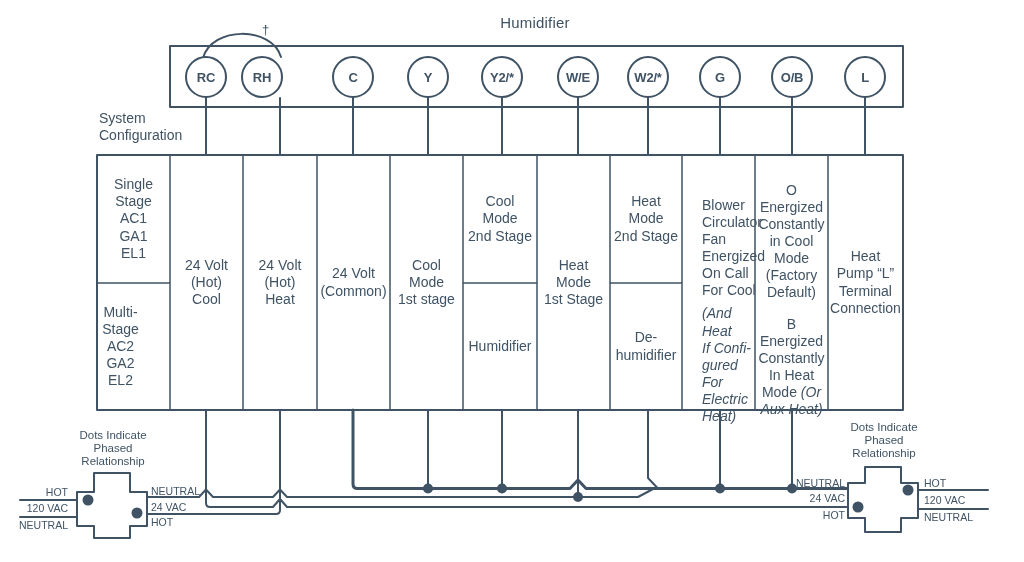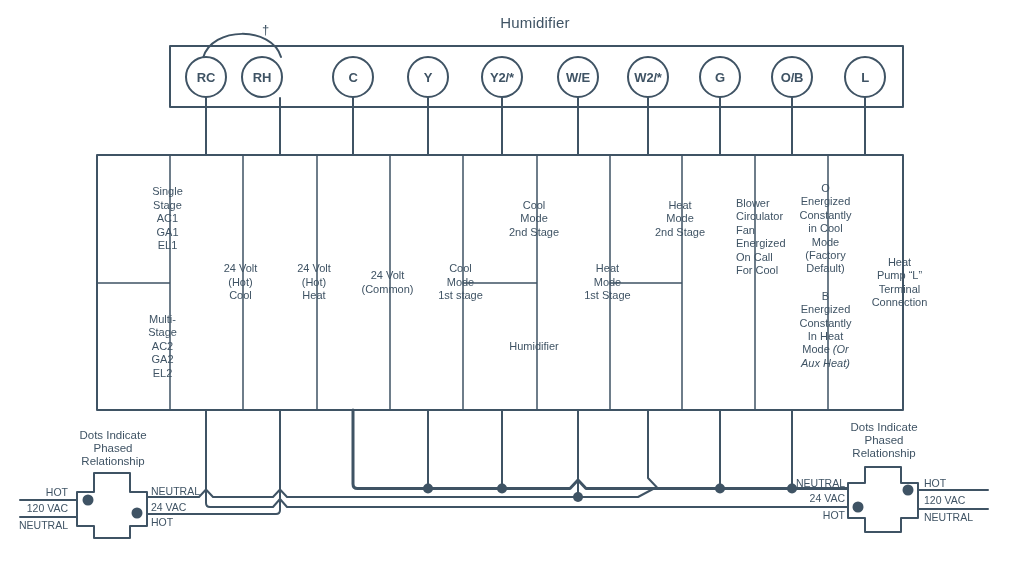--- a/index.html
+++ b/index.html
@@ -18,21 +18,21 @@
   .title { font-size:15px; letter-spacing:.2px; }
   .dagger { font-size:13px; }
   .syscfg { font-size:14px; line-height:1.18; }
   .term {
     position:absolute; top:56px; width:42px; height:42px; border:2px solid var(--ink);
     border-radius:50%; box-sizing:border-box; display:flex; align-items:center; justify-content:center;
     font-size:13px; font-weight:700; background:#fff; letter-spacing:-0.2px;
   }
   .cell {
     position:absolute; display:flex; align-items:center; justify-content:center;
-    text-align:center; white-space:pre-line; font-size:11px; line-height:1.22;margin-left:34px;
+    text-align:center; white-space:pre-line; font-size:14px; line-height:1.22;
   }
   .cell-col { flex-direction:column; }
   .g-cell { align-items:flex-start; justify-content:flex-start; text-align:left;
     padding:42px 0 0 20px; box-sizing:border-box; }
   .g-cell .blk + .blk { margin-top:6px; }
   .ob-cell { justify-content:flex-start; padding-top:27px; box-sizing:border-box; }
   .ob-cell .blk + .blk { margin-top:14px; }
   .it { font-style:italic; }
   .wlabel { position:absolute; font-size:10.5px; white-space:nowrap; }
   .ra { text-align:right; }
@@ -84,38 +84,40 @@
     <circle class="dot" cx="792" cy="488.5" r="5"></circle>
 
     <circle class="dot" cx="88" cy="500" r="5.5"></circle>
     <circle class="dot" cx="137" cy="513" r="5.5"></circle>
     <circle class="dot" cx="858" cy="507" r="5.5"></circle>
     <circle class="dot" cx="908" cy="490" r="5.5"></circle>
   </svg>
 
   <div class="txt title" style="left:460px;top:14px;width:150px;text-align:center">Humidifier</div>
   <div class="txt dagger" style="left:262px;top:22px">†</div>
+  <div class="txt syscfg" style="left:99px;top:110px;width:120px">System
+Configuration</div>
 
   <div class="term" style="left:185px">RC</div>
   <div class="term" style="left:241px">RH</div>
   <div class="term" style="left:332px">C</div>
   <div class="term" style="left:407px">Y</div>
   <div class="term" style="left:481px">Y2/*</div>
   <div class="term" style="left:557px">W/E</div>
   <div class="term" style="left:627px">W2/*</div>
   <div class="term" style="left:699px">G</div>
   <div class="term" style="left:771px">O/B</div>
   <div class="term" style="left:844px">L</div>
 
   <div class="cell" style="left:97px;top:155px;width:73px;height:128px">Single
 Stage
 AC1
 GA1
 EL1</div>
-  <div class="cell" style="left:92px;top:283px;width:73px;height:127px">Multi-
+  <div class="cell" style="left:84px;top:283px;width:73px;height:127px">Multi-
 Stage
 AC2
 GA2
 EL2</div>
   <div class="cell" style="left:170px;top:155px;width:73px;height:255px">24 Volt
 (Hot)
 Cool</div>
   <div class="cell" style="left:243px;top:155px;width:74px;height:255px">24 Volt
 (Hot)
 Heat</div>
@@ -127,27 +129,34 @@
   <div class="cell" style="left:463px;top:155px;width:74px;height:128px">Cool
 Mode
 2nd Stage</div>
   <div class="cell" style="left:463px;top:283px;width:74px;height:127px">Humidifier</div>
   <div class="cell" style="left:537px;top:155px;width:73px;height:255px">Heat
 Mode
 1st Stage</div>
   <div class="cell" style="left:610px;top:155px;width:72px;height:128px">Heat
 Mode
 2nd Stage</div>
+  <div class="cell" style="left:610px;top:283px;width:72px;height:127px">De-
+humidifier</div>
   <div class="cell cell-col g-cell" style="left:682px;top:155px;width:73px;height:255px">
     <div class="blk">Blower
 Circulator
 Fan
 Energized
 On Call
 For Cool</div>
+    <div class="blk it">(And Heat
+If Confi-
+gured
+For Electric
+Heat)</div>
   </div>
   <div class="cell cell-col ob-cell" style="left:755px;top:155px;width:73px;height:255px">
     <div class="blk">O
 Energized
 Constantly
 in Cool
 Mode
 (Factory
 Default)</div>
     <div class="blk"><span>B

